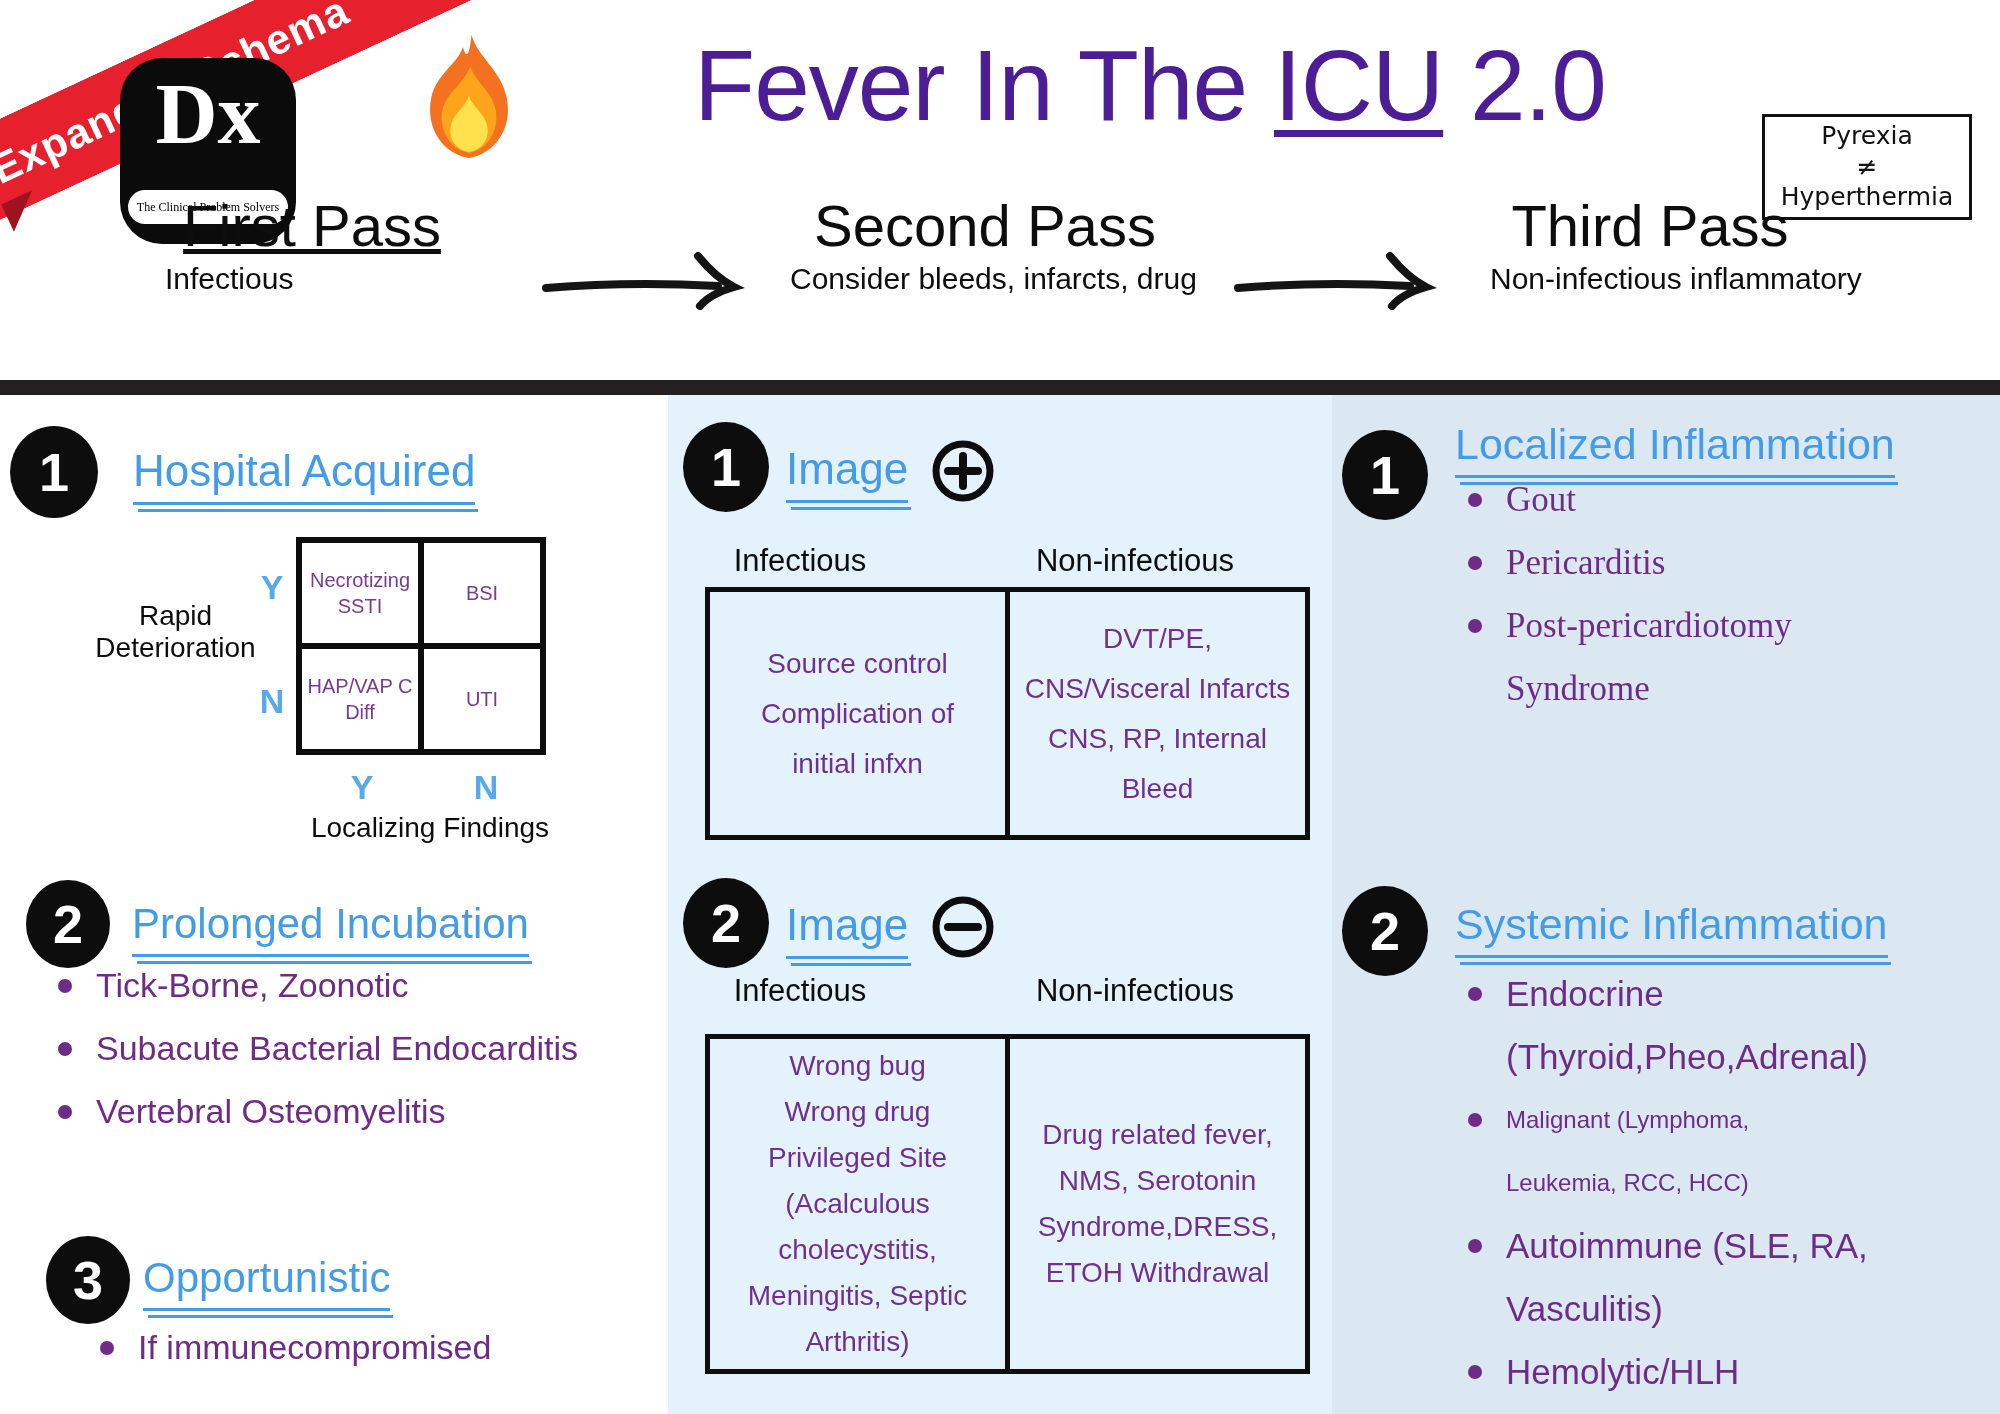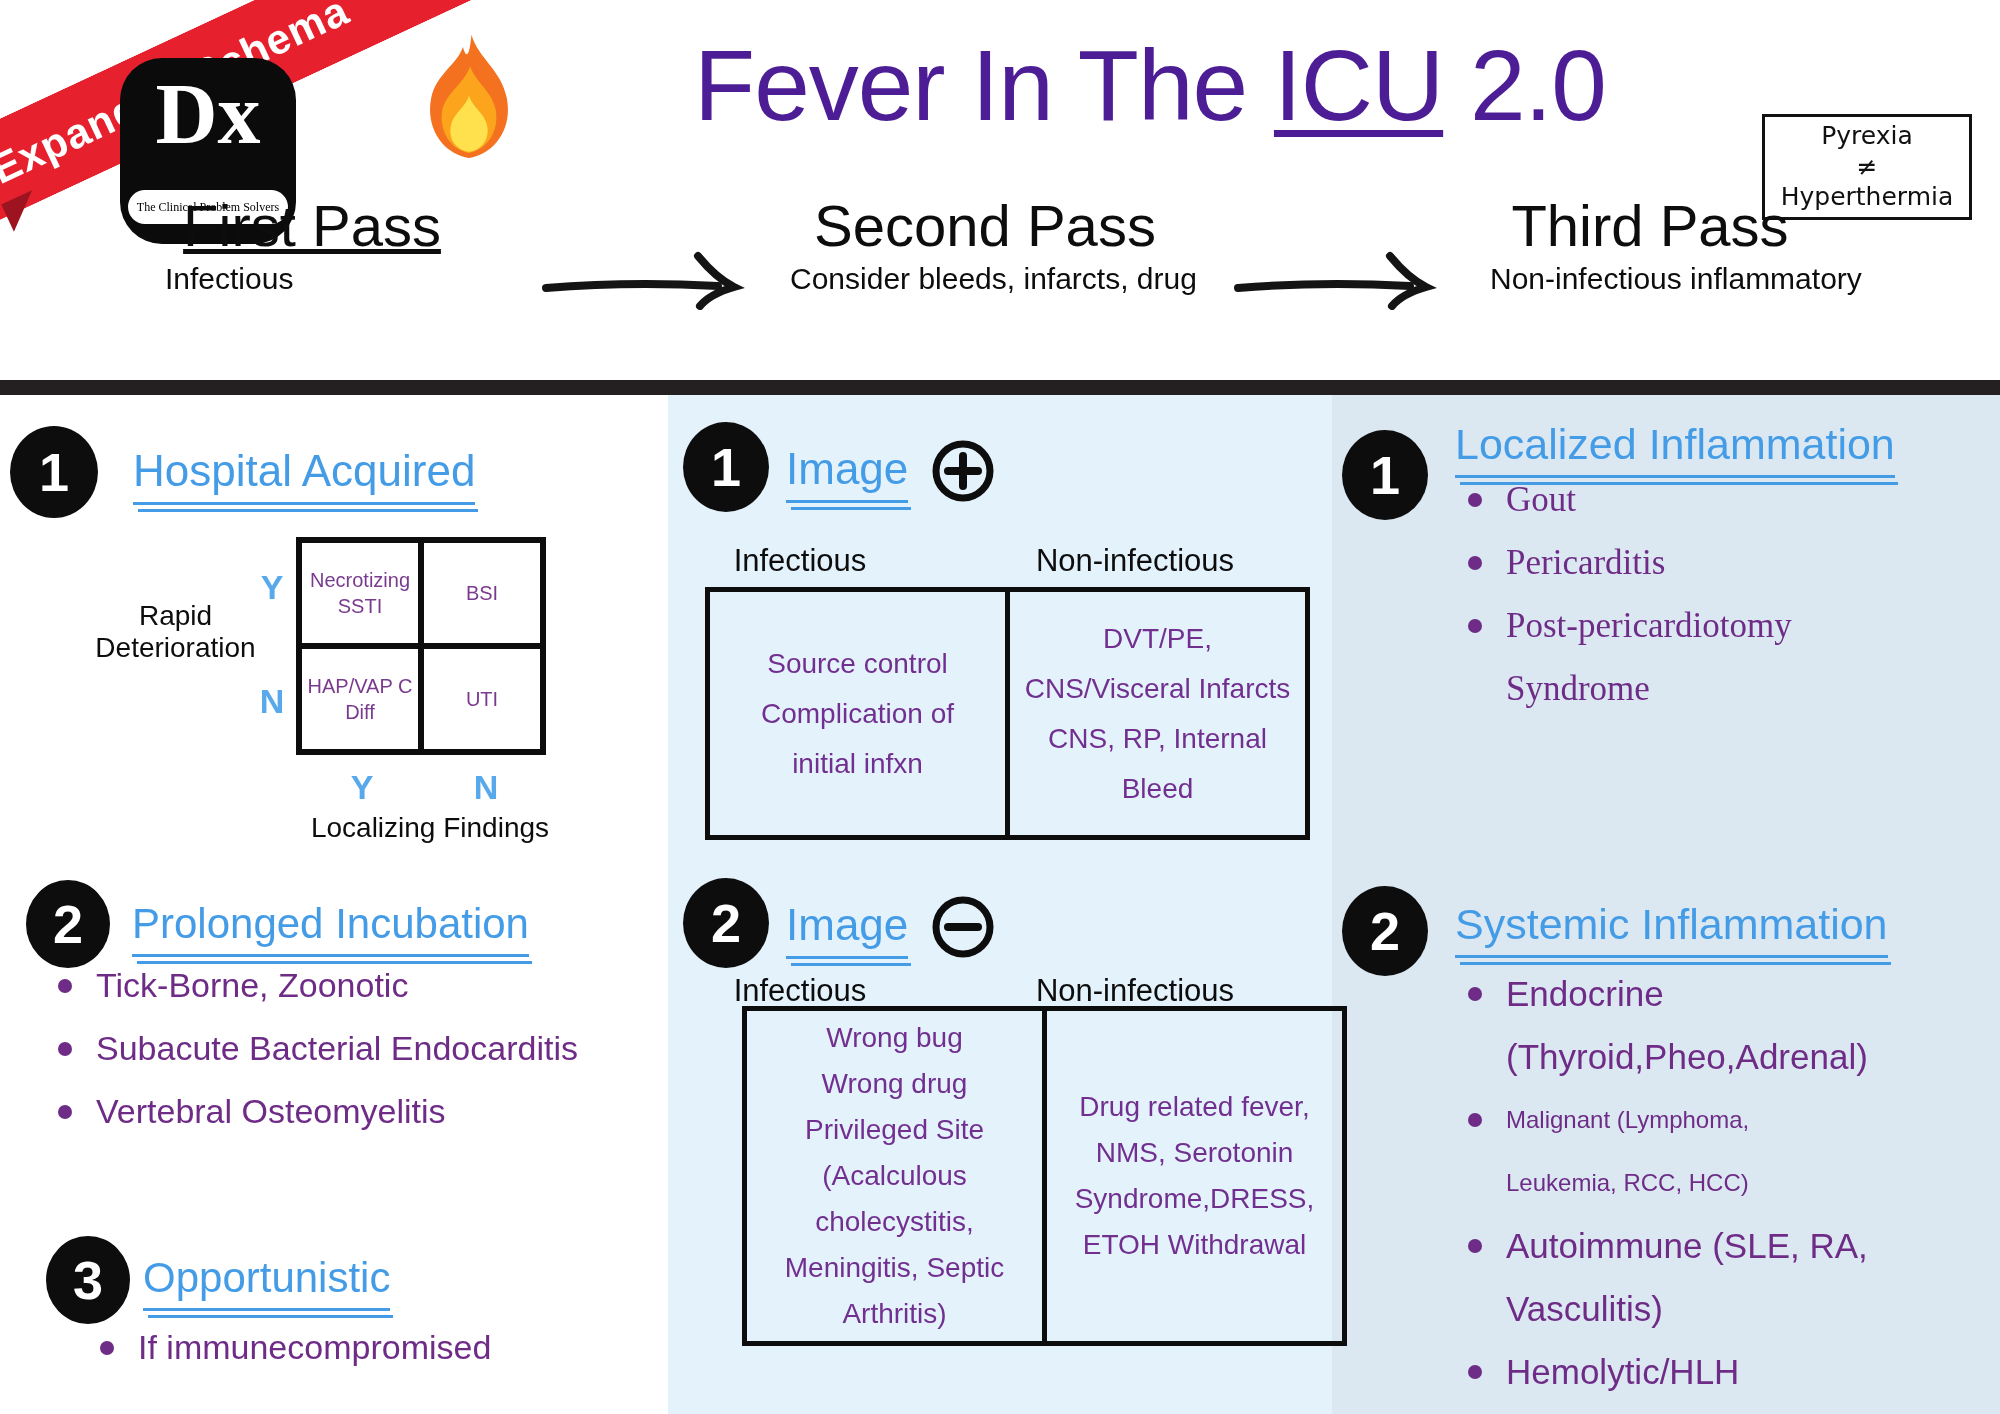--- a/index.html
+++ b/index.html
@@ -180,21 +180,21 @@
 
   <div class="ncircle" style="left:683px;top:878px;width:86px;height:90px;">2</div>
   <div class="sec-title" style="left:786px;top:900px;font-size:44px;">Image</div>
   <svg class="signicon" style="left:930px;top:894px;" width="66" height="66" viewBox="0 0 66 66">
     <circle cx="33" cy="33" r="27" fill="none" stroke="#0d0d0d" stroke-width="7"></circle>
     <path d="M18 33 H48" stroke="#0d0d0d" stroke-width="8" stroke-linecap="round"></path>
   </svg>
 
   <div class="thead" style="left:800px;top:973px;">Infectious</div>
   <div class="thead" style="left:1135px;top:973px;">Non-infectious</div>
-  <div class="imgtbl" style="top:1006px;height:330px;margin-left:37px;">
+  <div class="imgtbl" style="top:1034px;height:330px;">
     <div class="tcell pre" style="line-height:46px;">Wrong bug
 Wrong drug
 Privileged Site
 (Acalculous
 cholecystitis,
 Meningitis, Septic
 Arthritis)</div>
     <div class="tcell pre" style="line-height:46px;">Drug related fever,
 NMS, Serotonin
 Syndrome,DRESS,

